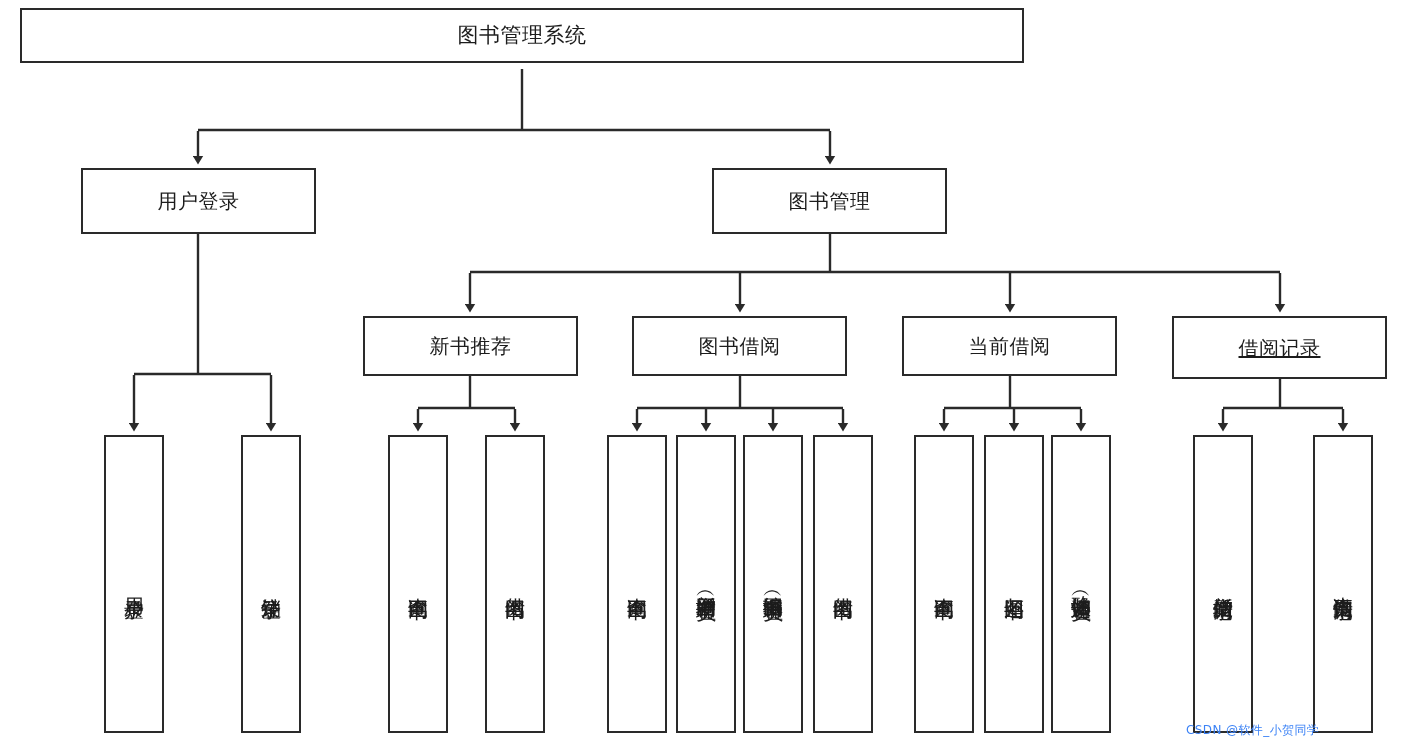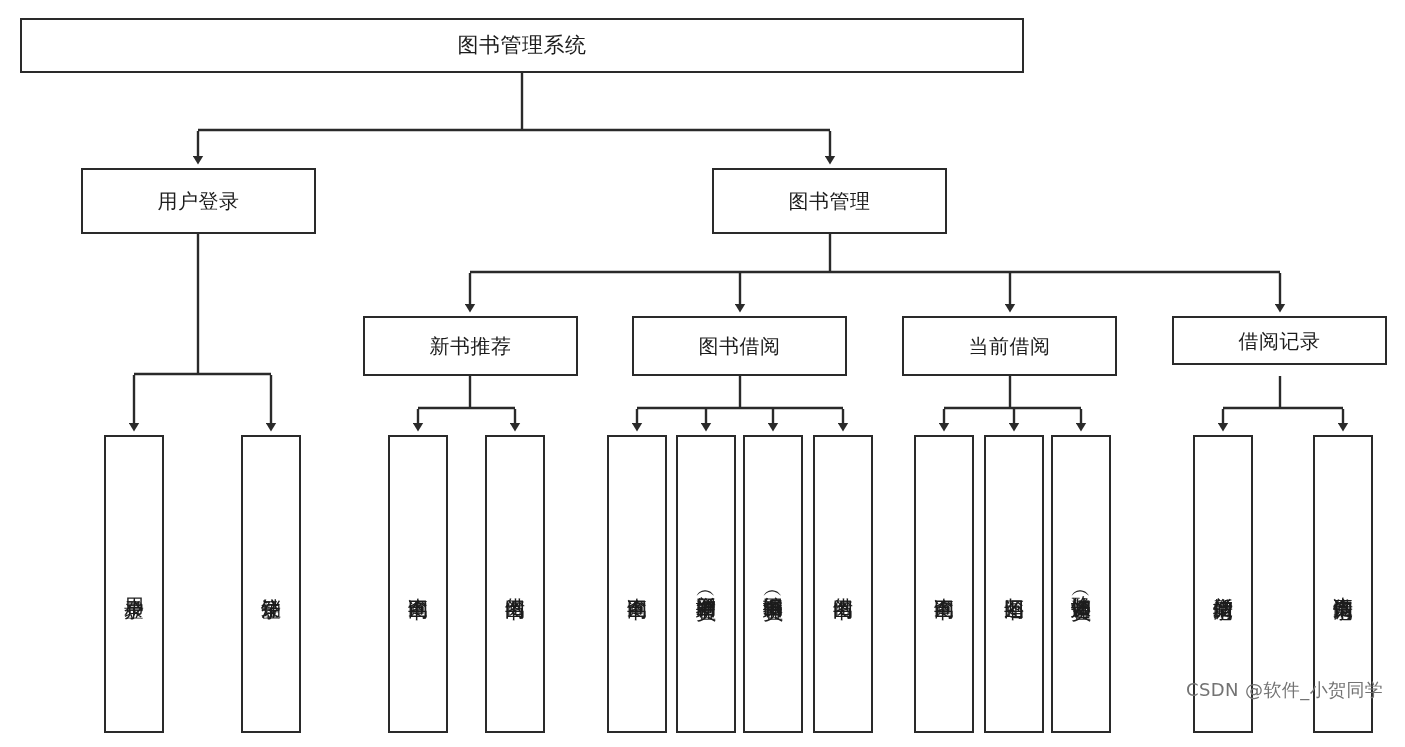--- a/index.html
+++ b/index.html
@@ -62,23 +62,23 @@
     text-orientation: upright;
     font-size: 20px;
     line-height: 1.45;
     letter-spacing: 1px;
     white-space: nowrap;
     max-height: 270px;
   }
   .watermark {
     position: absolute;
     left: 1186px;
-    top: 678px;
-    font-size: 18px;
-    color: #737373;
+    top: 722px;
+    font-size: 12px;
+    color: #3b82f6;
     letter-spacing: 0.4px;
     white-space: nowrap;
     z-index: 5;
     font-family: "DejaVu Sans", "Liberation Sans", sans-serif;
   }
 </style>
 </head>
 <body>
 
 <div id="canvas">
@@ -126,21 +126,21 @@
       <path d="M1014,409 L1014,423" marker-end="url(#arrow)"></path>
       <path d="M1081,409 L1081,423" marker-end="url(#arrow)"></path>
 
       <path d="M1280,376 L1280,408"></path>
       <path d="M1223,408 L1343,408"></path>
       <path d="M1223,409 L1223,423" marker-end="url(#arrow)"></path>
       <path d="M1343,409 L1343,423" marker-end="url(#arrow)"></path>
     </g>
   </svg>
 
-  <div class="node level-root" style="left:20px; top:18px; width:1004px; height:55px;">
+  <div class="node level-root" style="left:20px; top:8px; width:1004px; height:55px;">
     <span class="label">图书管理系统</span>
   </div>
 
   <div class="node level-1" style="left:81px; top:168px; width:235px; height:66px;">
     <span class="label">用户登录</span>
   </div>
 
   <div class="node level-2" style="left:363px; top:316px; width:215px; height:60px;">
     <span class="label">新书推荐</span>
   </div>
@@ -150,21 +150,21 @@
   </div>
 
   <div class="node level-2" style="left:632px; top:316px; width:215px; height:60px;">
     <span class="label">图书借阅</span>
   </div>
 
   <div class="node level-2" style="left:902px; top:316px; width:215px; height:60px;align-items:center;">
     <span class="label">当前借阅</span>
   </div>
 
-  <div class="node level-2" style="left:1172px; top:316px; width:215px; height:49px;">
+  <div class="node level-2" style="left:1172px; top:316px; width:215px; height:63px;text-decoration:underline;">
     <span class="label">借阅记录</span>
   </div>
 
   <div class="node leaf" style="left:104px; top:435px; width:60px; height:298px;">
     <span class="label">用户登录</span>
   </div>
 
   <div class="node leaf" style="left:241px; top:435px; width:60px; height:298px;">
     <span class="label">注销登录</span>
   </div>

